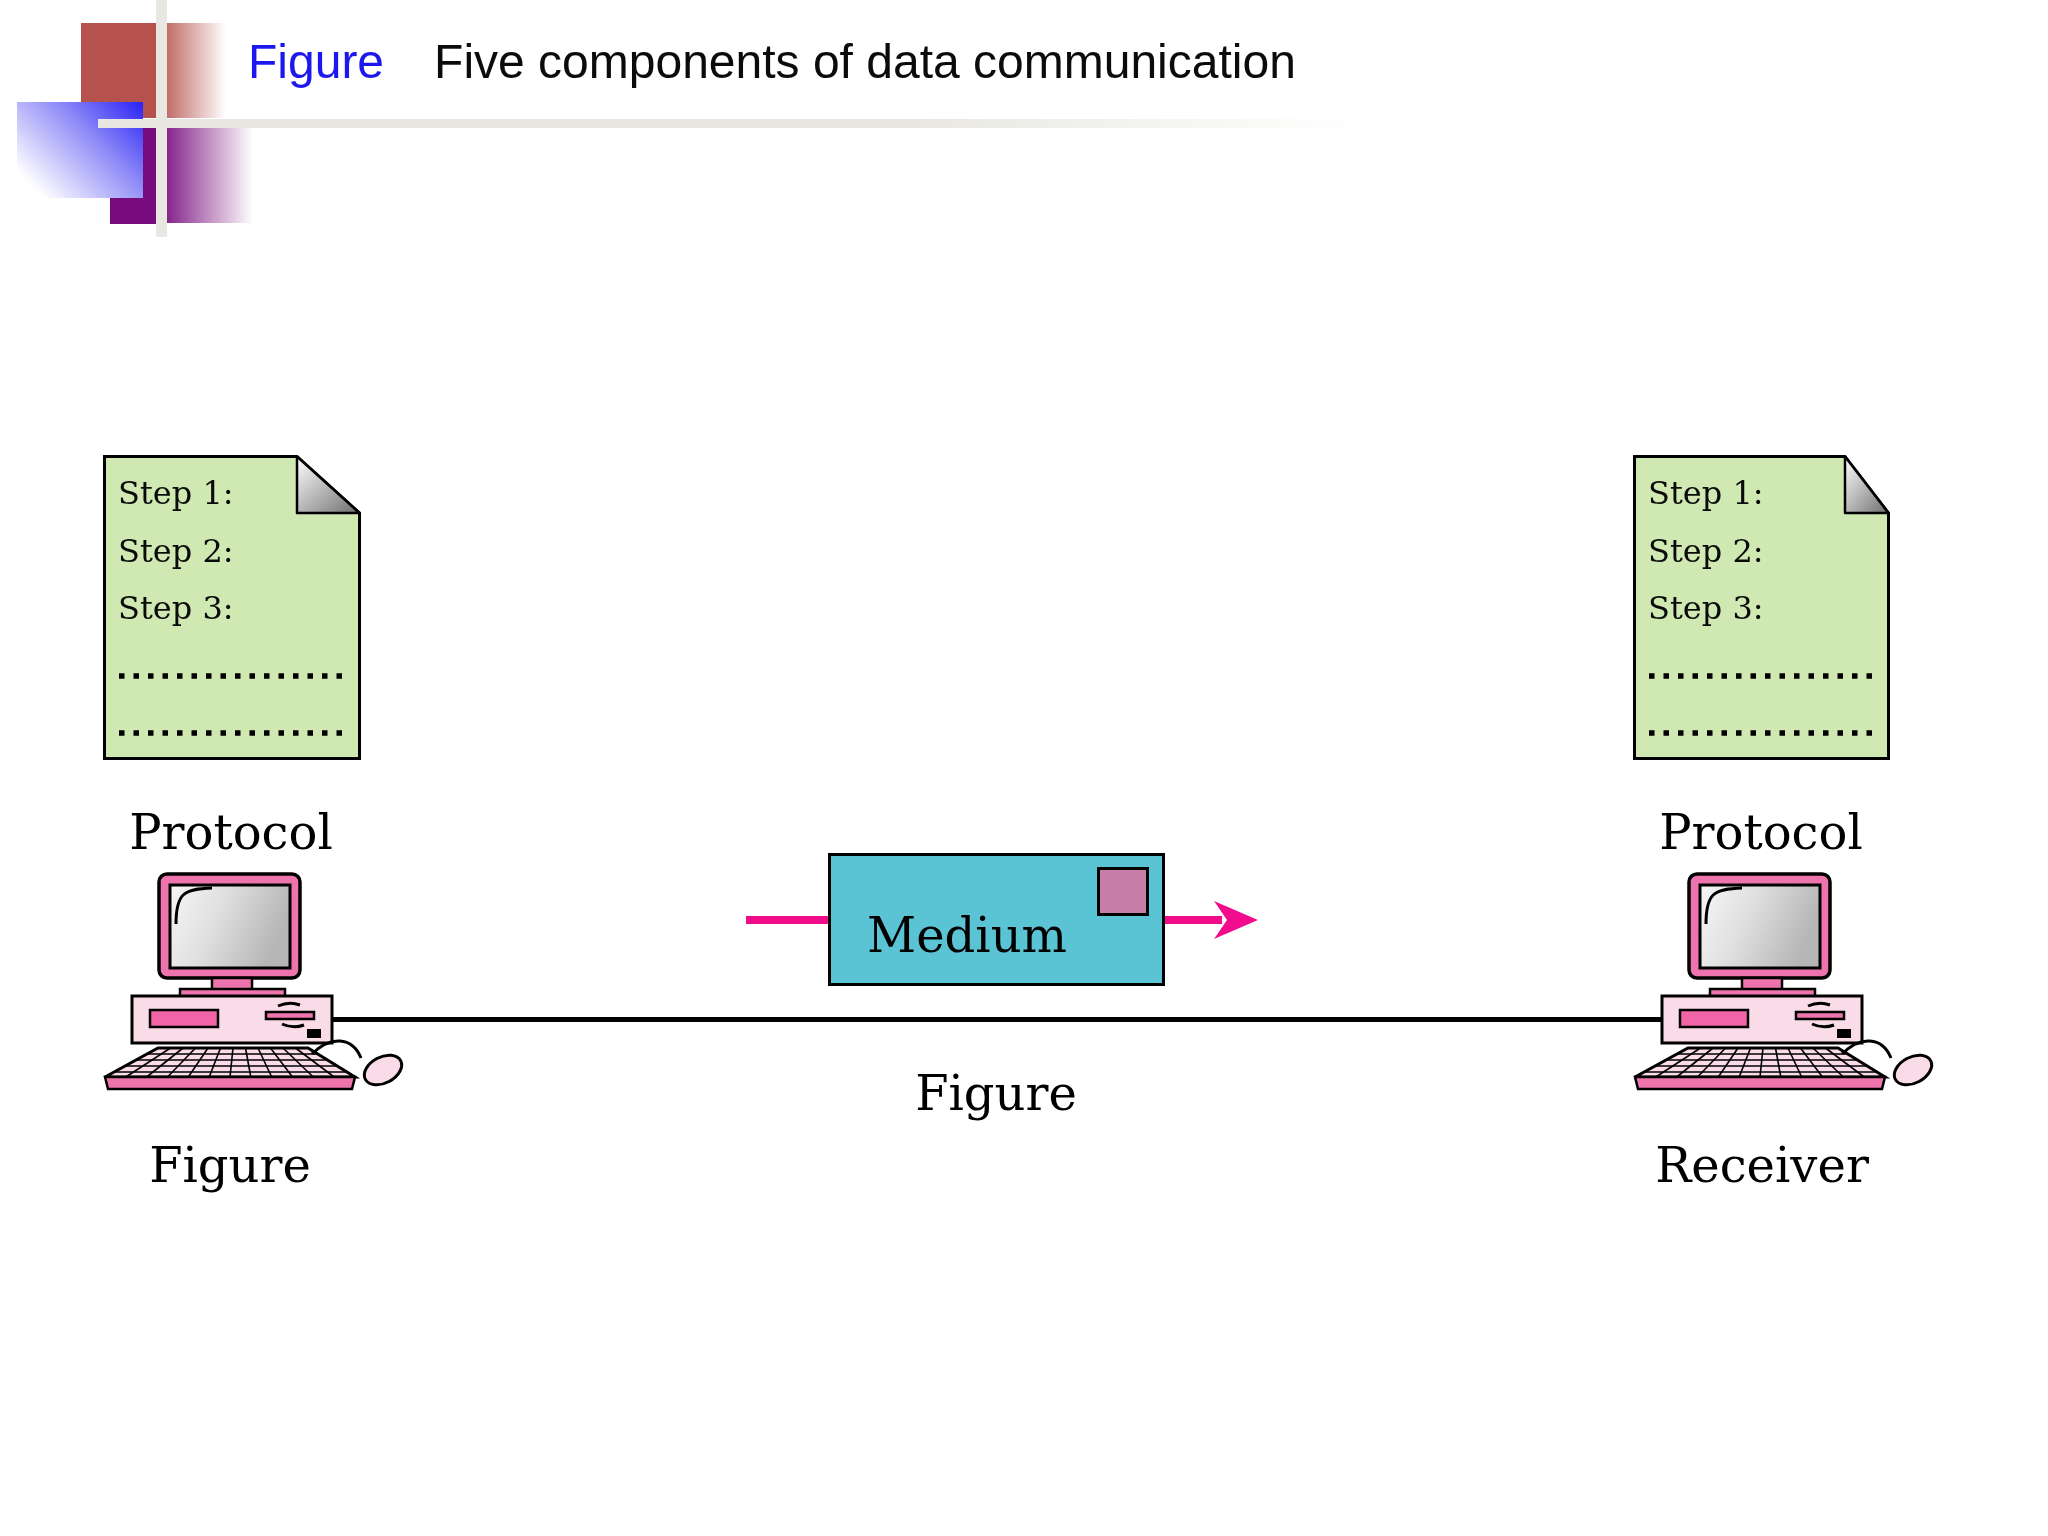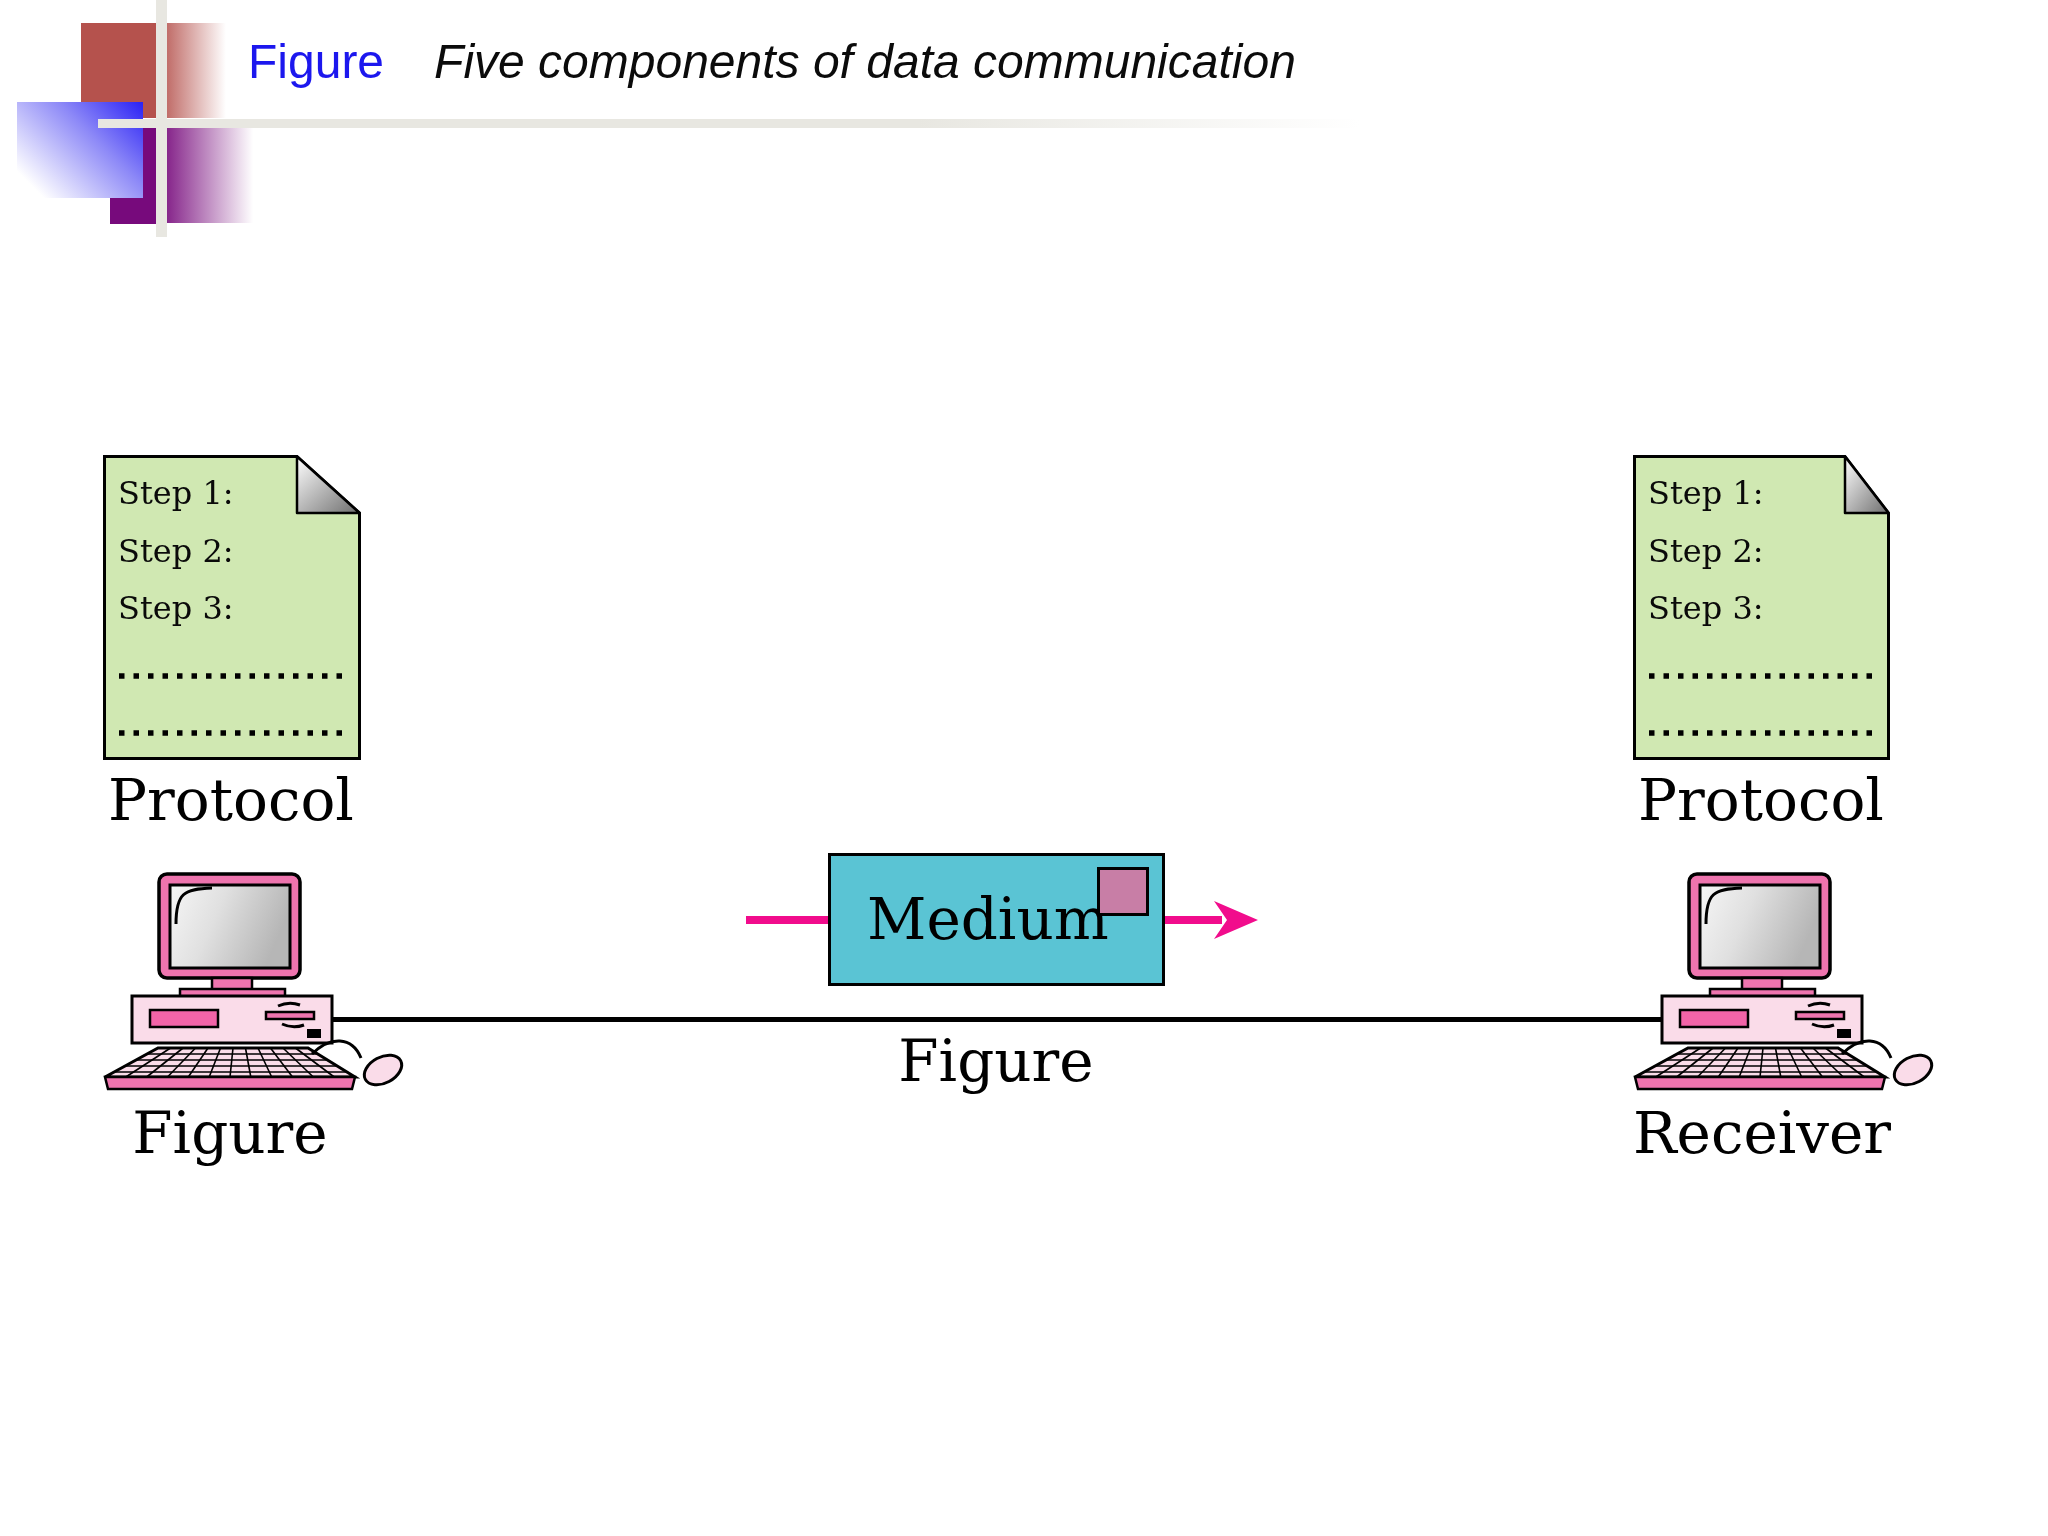--- a/index.html
+++ b/index.html
@@ -20,24 +20,24 @@
   .decor-purple-tail{left:156px;top:127px;width:108px;height:96px;
     background:linear-gradient(to right,rgba(119,10,124,1) 0%,rgba(119,10,124,0) 90%);z-index:1;}
   .decor-blue{left:17px;top:102px;width:126px;height:96px;
     background:linear-gradient(225deg,#2a21f5 0%,#8d89f7 38%,#ffffff 88%);z-index:2;}
   .decor-hbar{left:98px;top:119px;width:1262px;height:9px;
     background:linear-gradient(to right,var(--decor_gray) 0%,var(--decor_gray) 65%,rgba(232,231,225,0) 100%);z-index:3;}
   .decor-vbar{left:156px;top:0;width:11px;height:237px;background:var(--decor_gray);z-index:3;}
   
   .title-row{left:248px;top:34px;display:flex;gap:50px;font-size:48px;line-height:56px;z-index:4;white-space:nowrap;}
   .title-figure{color:var(--figure_blue);}
-  .title-caption{color:#0b0b0b;font-style:italic;}
+  .title-caption{color:#0b0b0b;}
   
-  .slabel{font-family:"DejaVu Serif","Liberation Serif",serif;font-size:58px;line-height:57px;
-          color:var(--ink);white-space:nowrap;}
+  .slabel{font-family:"DejaVu Serif","Liberation Serif",serif;font-size:48px;line-height:57px;
+          color:var(--ink);white-space:nowrap;margin-top:32px;}
   .centered{transform:translateX(-50%);}
   
   .doc-steps{font-family:"DejaVu Serif","Liberation Serif",serif;font-size:32px;line-height:57.5px;color:#0a0a0a;}
   
   .message-box{left:828px;top:853px;width:337px;height:133px;background:var(--box_teal);
     border:3.5px solid var(--ink);display:flex;align-items:center;}
   .message-label{margin-left:36px;}
   .mauve-square{left:266px;top:11px;width:52px;height:49px;background:var(--mauve);
     border:3px solid var(--ink);}
   .arrow-left-seg{left:746px;top:916px;width:84px;height:8px;background:var(--arrow_pink);}

